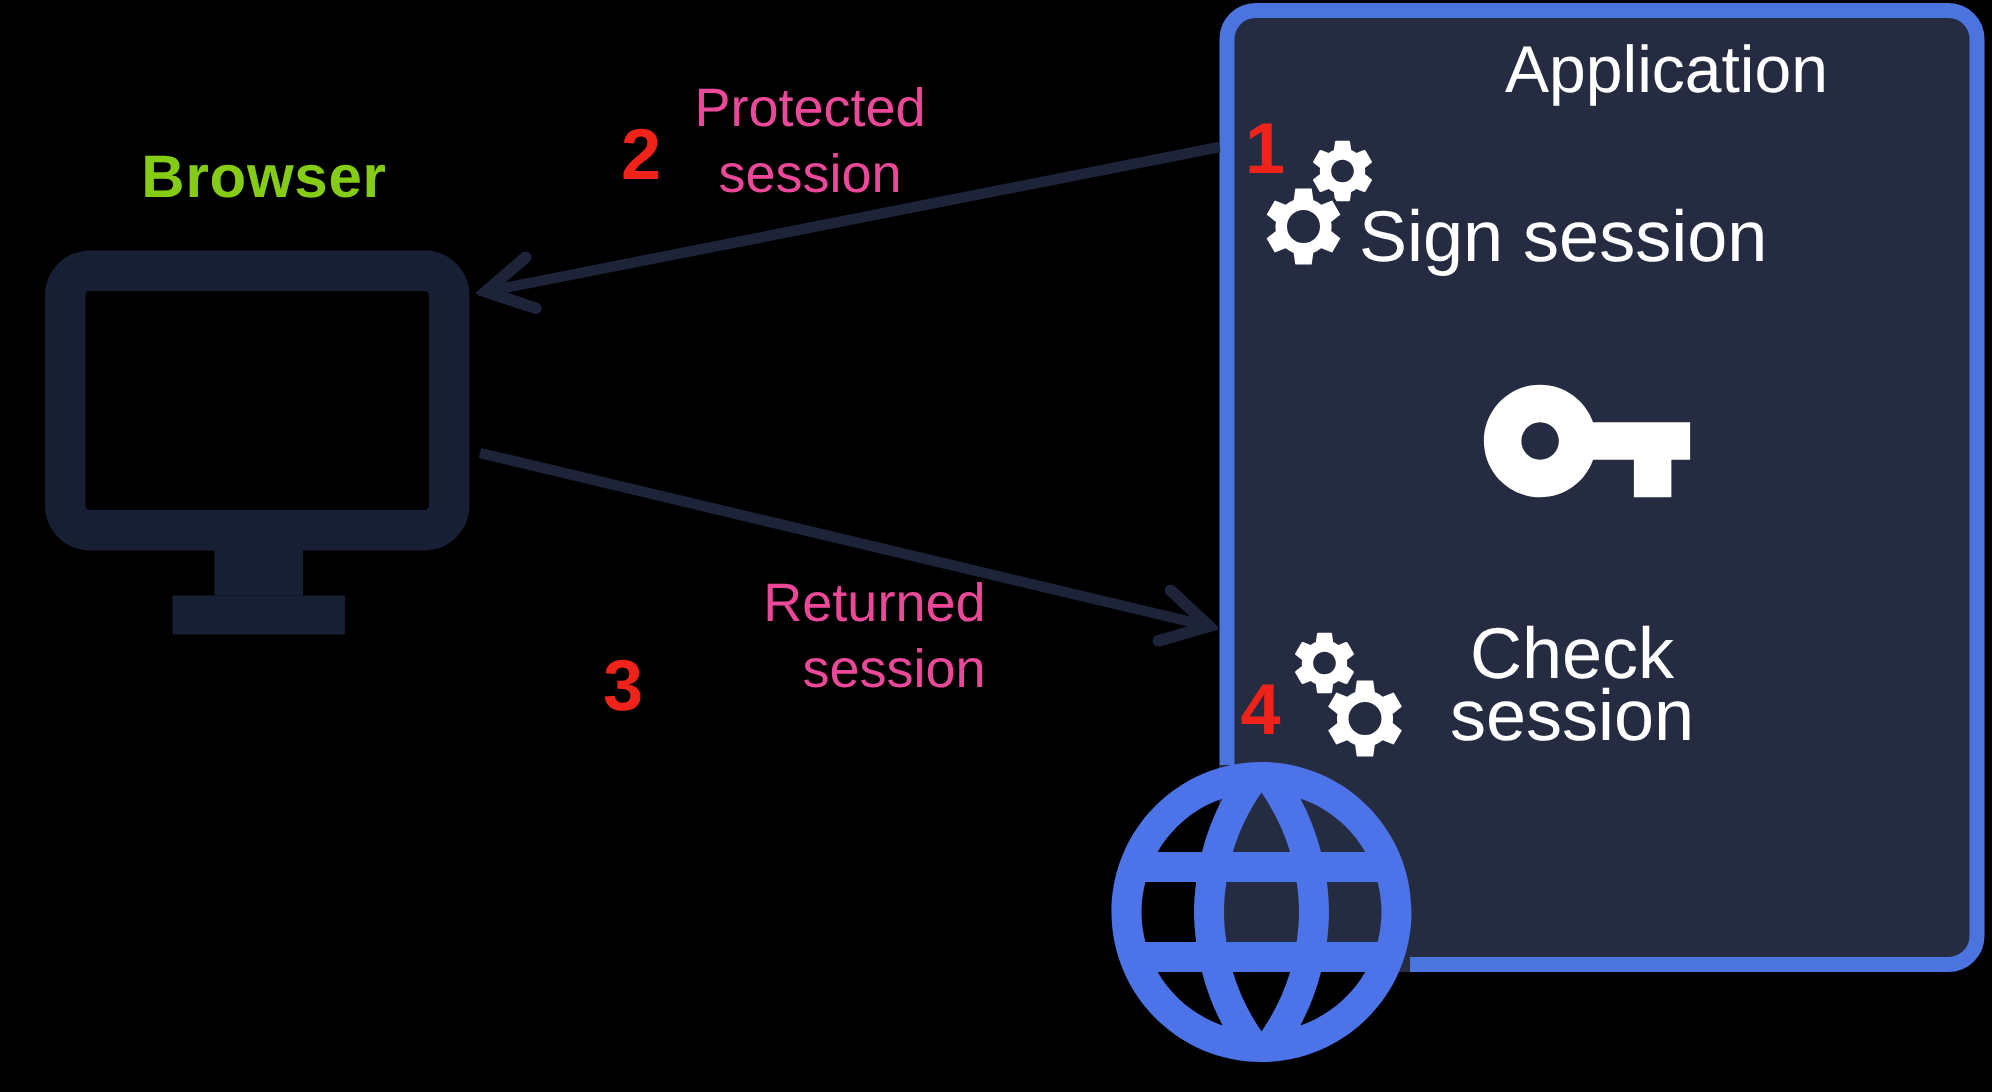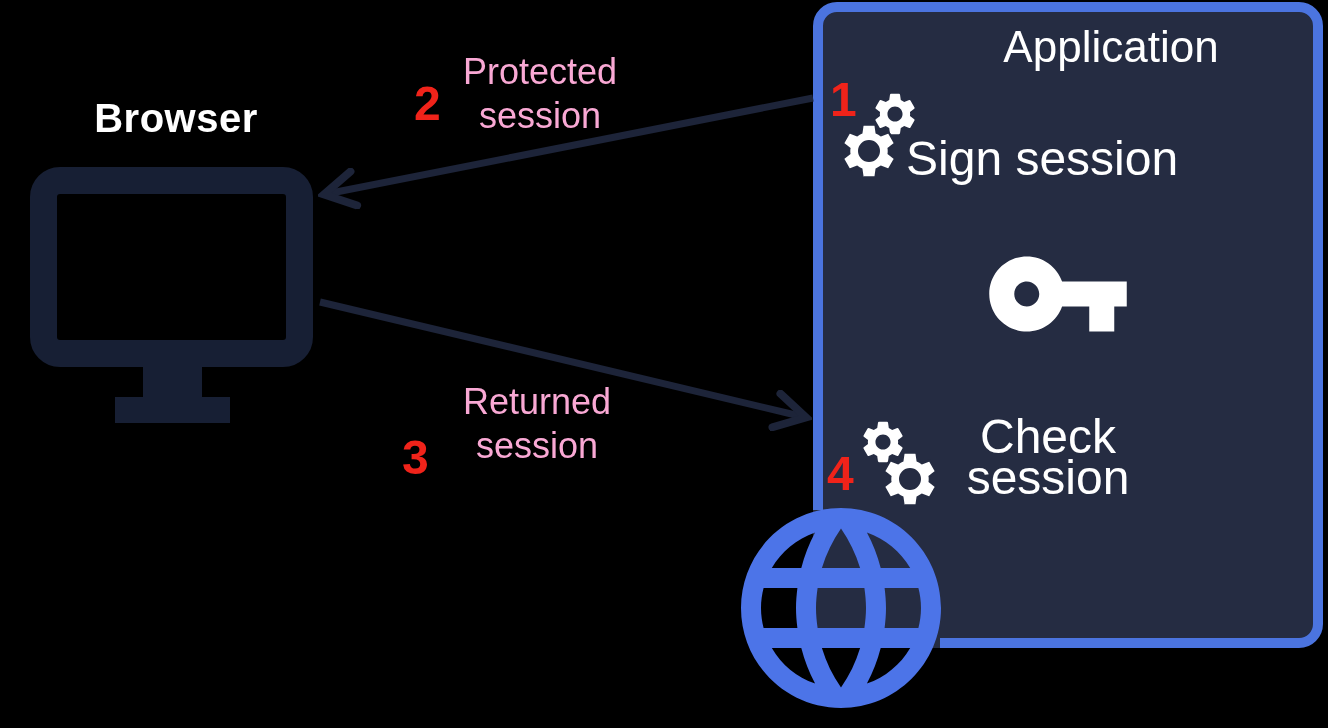--- a/index.html
+++ b/index.html
@@ -6,21 +6,21 @@
   body{
     width:1328px;height:728px;position:relative;overflow:hidden;
     background:#000000;
     font-family:"Liberation Sans", sans-serif;
   }
   .abs{position:absolute;}
 
   
   .browser-label{
     left:32px;top:96px;width:288px;text-align:center;
-    font-size:40px;font-weight:700;color:#ffffff;letter-spacing:0.5px;
+    font-size:40px;font-weight:700;color:#84cc16;letter-spacing:0.5px;
   }
   .monitor{left:30px;top:167px;width:283px;height:256px;}
   .monitor-screen{
     position:absolute;left:0;top:0;width:283px;height:200px;
     border:27px solid #171f34;border-radius:30px;box-sizing:border-box;
     background:transparent;
   }
   .monitor-neck{position:absolute;left:113px;top:198px;width:59px;height:32px;background:#171f34;}
   .monitor-base{position:absolute;left:85px;top:230px;width:115px;height:26px;background:#171f34;}
 
@@ -39,25 +39,25 @@
 
   
   .num{color:#f0231a;font-size:48px;font-weight:700;line-height:1;}
   .num-1{left:830px;top:76px;}
   .num-2{left:414px;top:80px;}
   .num-3{left:402px;top:434px;}
   .num-4{left:827px;top:450px;}
 
   
   .flow-label{
-    width:204px;text-align:center;color:#f9a8d4;
+    width:204px;text-align:center;color:#ec4899;
     font-size:36px;font-weight:500;line-height:44px;
   }
   .protected-label{left:438px;top:50px;}
-  .returned-label{left:435px;top:380px;}
+  .returned-label{left:453px;top:380px;text-align:right;}
 
   
   .border-patch-left{left:813px;top:510px;width:14px;height:138px;background:#252c42;}
   .border-patch-bottom{left:813px;top:634px;width:127px;height:14px;background:#252c42;}
 
   svg{display:block;}
 </style>
 </head>
 <body>
 

